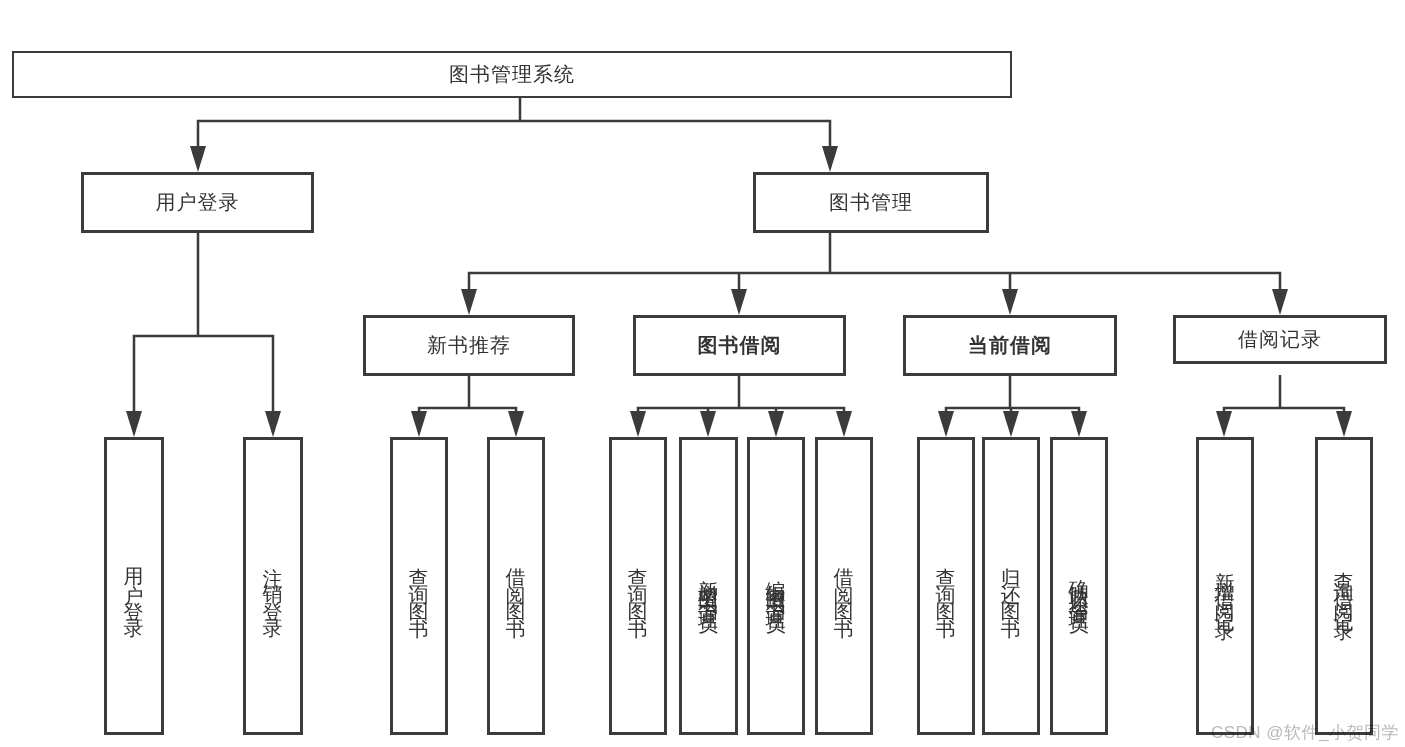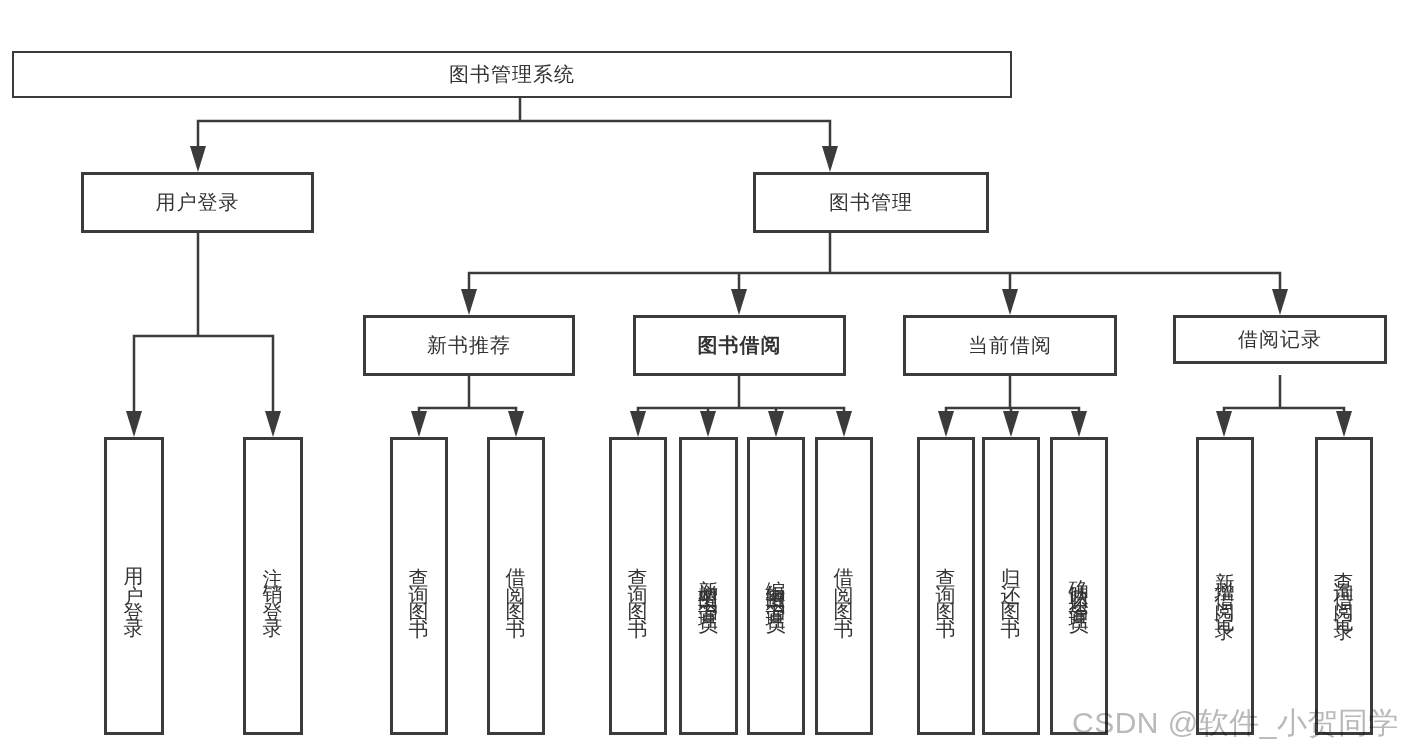--- a/index.html
+++ b/index.html
@@ -16,40 +16,40 @@
     position:absolute; box-sizing:border-box; background:#fff;
     border:3px solid var(--line); color:var(--text);
     display:flex; align-items:center; justify-content:center;
     font-size:20px; letter-spacing:1px; z-index:2;
   }
   .b-root{left:12px; top:12px; width:1000px; height:47px; border-width:2px;margin-top:39px;}
   .b-l2a{left:81px;  top:172px; width:233px; height:61px;}
   .b-l2b{left:712px; top:172px; width:236px; height:61px;margin-left:41px;}
   .b-l3a{left:363px; top:315px; width:212px; height:61px;}
   .b-l3b{left:633px; top:315px; width:213px; height:61px;font-weight:bold;}
-  .b-l3c{left:903px; top:315px; width:214px; height:61px;}
+  .b-l3c{left:903px; top:315px; width:214px; height:61px;font-weight:bold;}
   .b-l3d{left:1173px;top:315px; width:214px; height:49px;}
   .leaf{top:437px; height:298px;}
   .leaf > span{
     writing-mode:vertical-rl; text-orientation:mixed;
     font-size:20px; line-height:1;
   }
   .ls4 > span{letter-spacing:17px;}
   .ls6 > span{letter-spacing:10px;}
   .ls9 > span{letter-spacing:5px;}
   .f1{left:104px; width:60px;} .f2{left:243px; width:60px;}
   .f3{left:390px; width:58px;} .f4{left:487px; width:58px;}
   .f5{left:609px; width:58px;} .f6{left:679px; width:59px;}
   .f7{left:747px; width:58px;} .f8{left:815px; width:58px;}
   .f9{left:917px; width:58px;} .f10{left:982px; width:58px;}
   .f11{left:1050px; width:58px;}
   .f12{left:1196px; width:58px;} .f13{left:1315px; width:58px;}
   .watermark{
     position:absolute; right:6px; bottom:3px; z-index:3;
-    color:var(--wm); font-size:30px; letter-spacing:0.5px;
+    color:var(--wm); font-size:17px; letter-spacing:0.5px;
     mix-blend-mode:multiply; white-space:nowrap;
   }
 </style>
 </head>
 <body>
 
 <div class="canvas">
 
   <svg class="connectors" width="1405" height="747" viewBox="0 0 1405 747" aria-hidden="true">
     <g stroke="#3b3b3b" stroke-width="2.5" fill="none">

